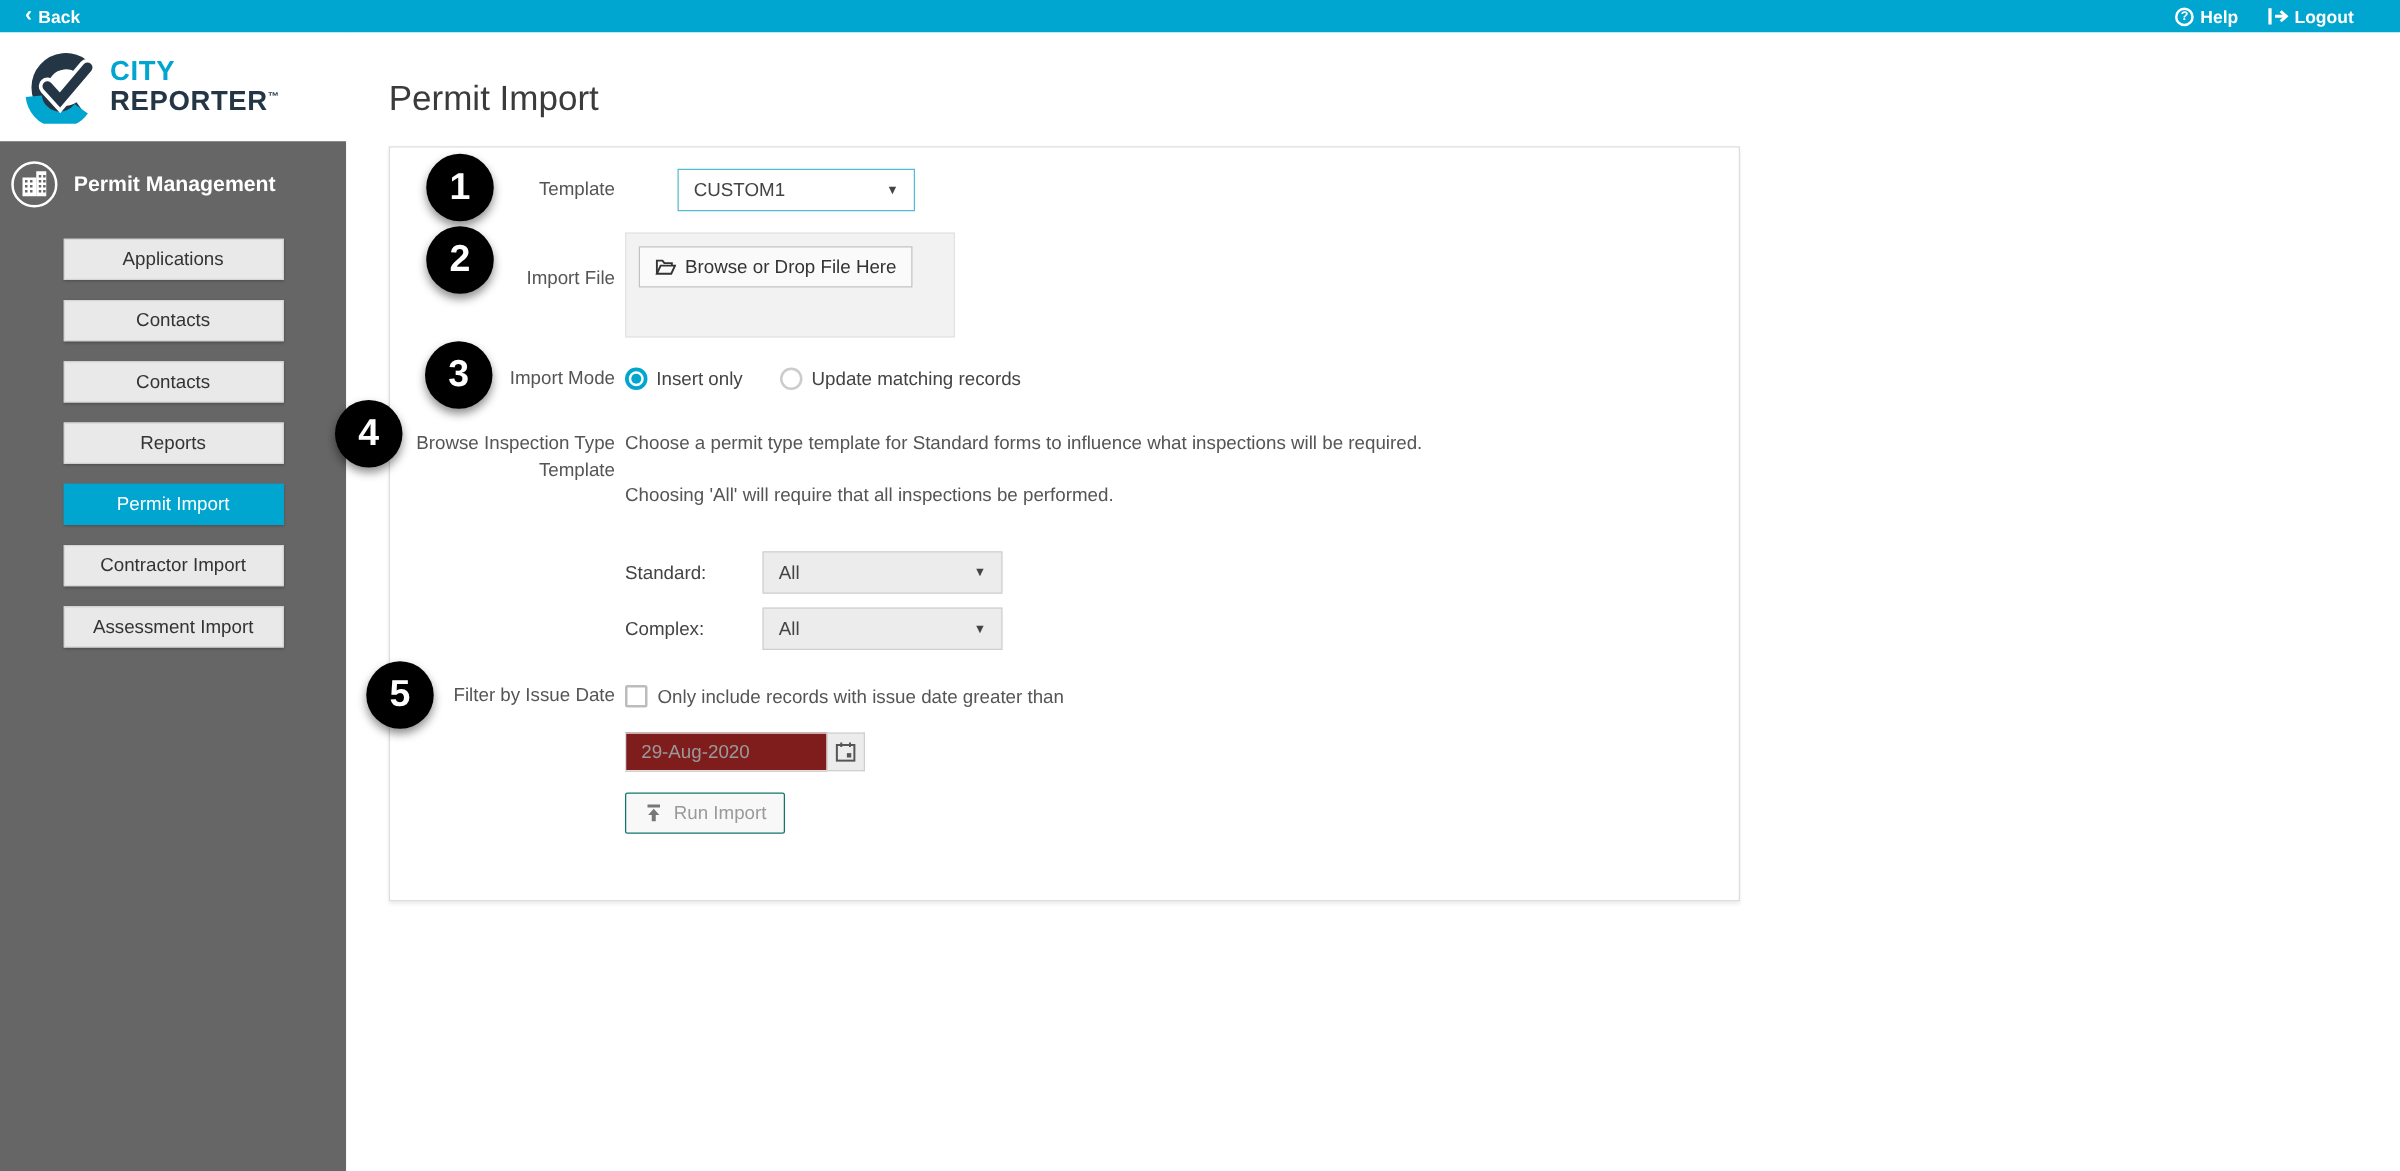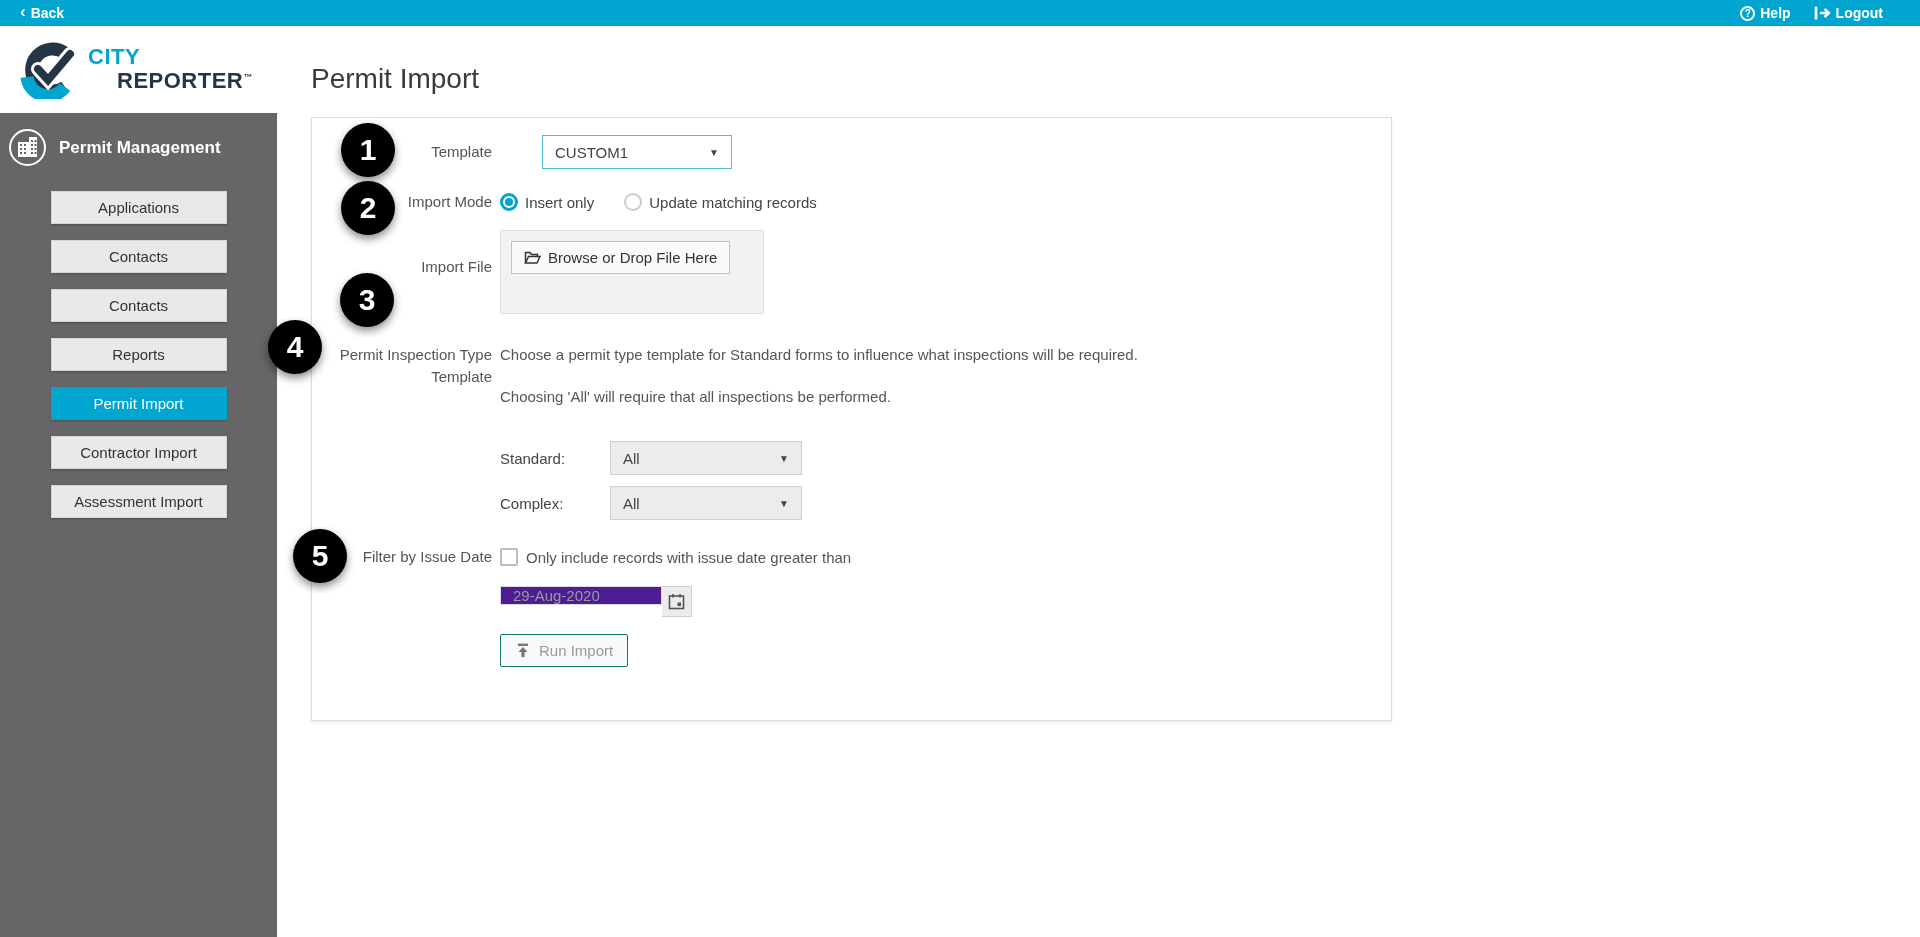--- a/index.html
+++ b/index.html
@@ -25,21 +25,21 @@
     display:flex; align-items:center; justify-content:center;
     font-size:10px; font-weight:bold;
   }
 
   
   .shell { display:flex; height:911px; }
   .leftcol { width:277px; display:flex; flex-direction:column; flex:none; }
   .logo-area { height:87px; background:#fff; display:flex; align-items:center; padding-left:20px; }
   .logo-text { margin-left:6px; line-height:20px; }
   .logo-city { color:#00a6d0; font-weight:bold; font-size:22px; letter-spacing:0.5px; }
-  .logo-reporter { color:#243646; font-weight:bold; font-size:22px; letter-spacing:0.5px;margin-left:29px; }
+  .logo-reporter { color:#243646; font-weight:bold; font-size:22px; letter-spacing:0.5px; }
   .logo-tm { font-size:9px; color:#243646; vertical-align:super; font-weight:bold; }
 
   .sidebar { flex:1; background:#666666; }
   .sidebar-header { display:flex; align-items:center; gap:12px; padding:15px 10px 0 8px; }
   .sidebar-header-label { color:#fff; font-weight:bold; font-size:17px; }
   .side-btns { margin-top:24px; display:flex; flex-direction:column; align-items:center; }
   .side-btn {
     width:176px; height:33px; margin-bottom:16px;
     background:#e9e9e9; color:#333; border:1px solid #d6d6d6;
     display:flex; align-items:center; justify-content:center;
@@ -107,21 +107,21 @@
   .sub-label { width:63px; text-align:right; margin-right:5px; font-size:15px; color:#444; flex:none; }
 
   
   .row-filter { margin-top:28px; }
   .row-filter .row-label { line-height:18px; }
   .chk-row { display:flex; align-items:center; gap:8px; }
   .checkbox { width:18px; height:18px; border:2px solid #bcbcbc; border-radius:2px; background:#fff; cursor:pointer; flex:none; }
   .chk-label { font-size:15px; color:#555; }
   .date-row { display:flex; margin-top:20px; }
   .date-input {
-    width:162px; height:19px; background:#4c1d95; border:1px solid #ddd;
+    width:162px; height:31px; background:#7f1d1d; border:1px solid #ddd;
     display:flex; align-items:center; padding:0 12px; font-size:15px; color:#9a9a9a;
   }
   .cal-btn {
     width:30px; height:31px; background:#ececec; border:1px solid #cfcfcf; border-left:none;
     display:flex; align-items:center; justify-content:center; cursor:pointer;
   }
   .run-btn {
     margin-top:17px; height:33px; width:max-content; padding:0 14px;
     display:flex; align-items:center; gap:8px;
     background:#f8f8f8; border:1px solid #0f766e; border-radius:2px;
@@ -223,52 +223,52 @@
       <div class="card">
 
         <div class="row v-center">
           <div class="row-label">Template</div>
           <div class="dd dd-template">
             <span>CUSTOM1</span>
             <span class="dd-arrow">▼</span>
           </div>
         </div>
 
-        <div class="row row-importmode">
-          <div class="row-label">Import Mode</div>
-          <div class="radio-group">
-            <div class="radio-opt">
-              <span class="radio">
-                  <span class="dot"></span>
-                </span>
-              <span class="radio-label">Insert only</span>
-            </div>
-            <div class="radio-opt">
-              <span class="radio off"></span>
-              <span class="radio-label">Update matching records</span>
-            </div>
-          </div>
-        </div>
-
         <div class="row row-importfile">
           <div class="row-label">Import File</div>
           <div class="dropzone">
             <div class="browse-btn">
               <svg width="17" height="15" viewBox="0 0 17 15">
                 <path d="M1.5 13 L1.5 2.5 L6 2.5 L7.5 4.5 L13.5 4.5 L13.5 6.5" fill="none" stroke="#333" stroke-width="1.5"></path>
                 <path d="M1.5 13 L4.5 6.5 L16 6.5 L13 13 Z" fill="none" stroke="#333" stroke-width="1.5"></path>
               </svg>
               <span>Browse or Drop File Here</span>
             </div>
           </div>
         </div>
 
+        <div class="row row-importmode">
+          <div class="row-label">Import Mode</div>
+          <div class="radio-group">
+            <div class="radio-opt">
+              <span class="radio">
+                  <span class="dot"></span>
+                </span>
+              <span class="radio-label">Insert only</span>
+            </div>
+            <div class="radio-opt">
+              <span class="radio off"></span>
+              <span class="radio-label">Update matching records</span>
+            </div>
+          </div>
+        </div>
+
         <div class="row row-inspection">
           <div class="row-label">
-            <div>Permit Inspection Type</div>
+            <div>Browse Inspection Type</div>
             <div>Template</div>
           </div>
           <div class="ctrl">
             <div class="desc">Choose a permit type template for Standard forms to influence what inspections will be required.</div>
             <div class="desc desc2">Choosing 'All' will require that all inspections be performed.</div>
             <div class="sub-row first">
               <div class="sub-label">Standard:</div>
               <div class="dd dd-gray">
                 <span>All</span>
                 <span class="dd-arrow">▼</span>

